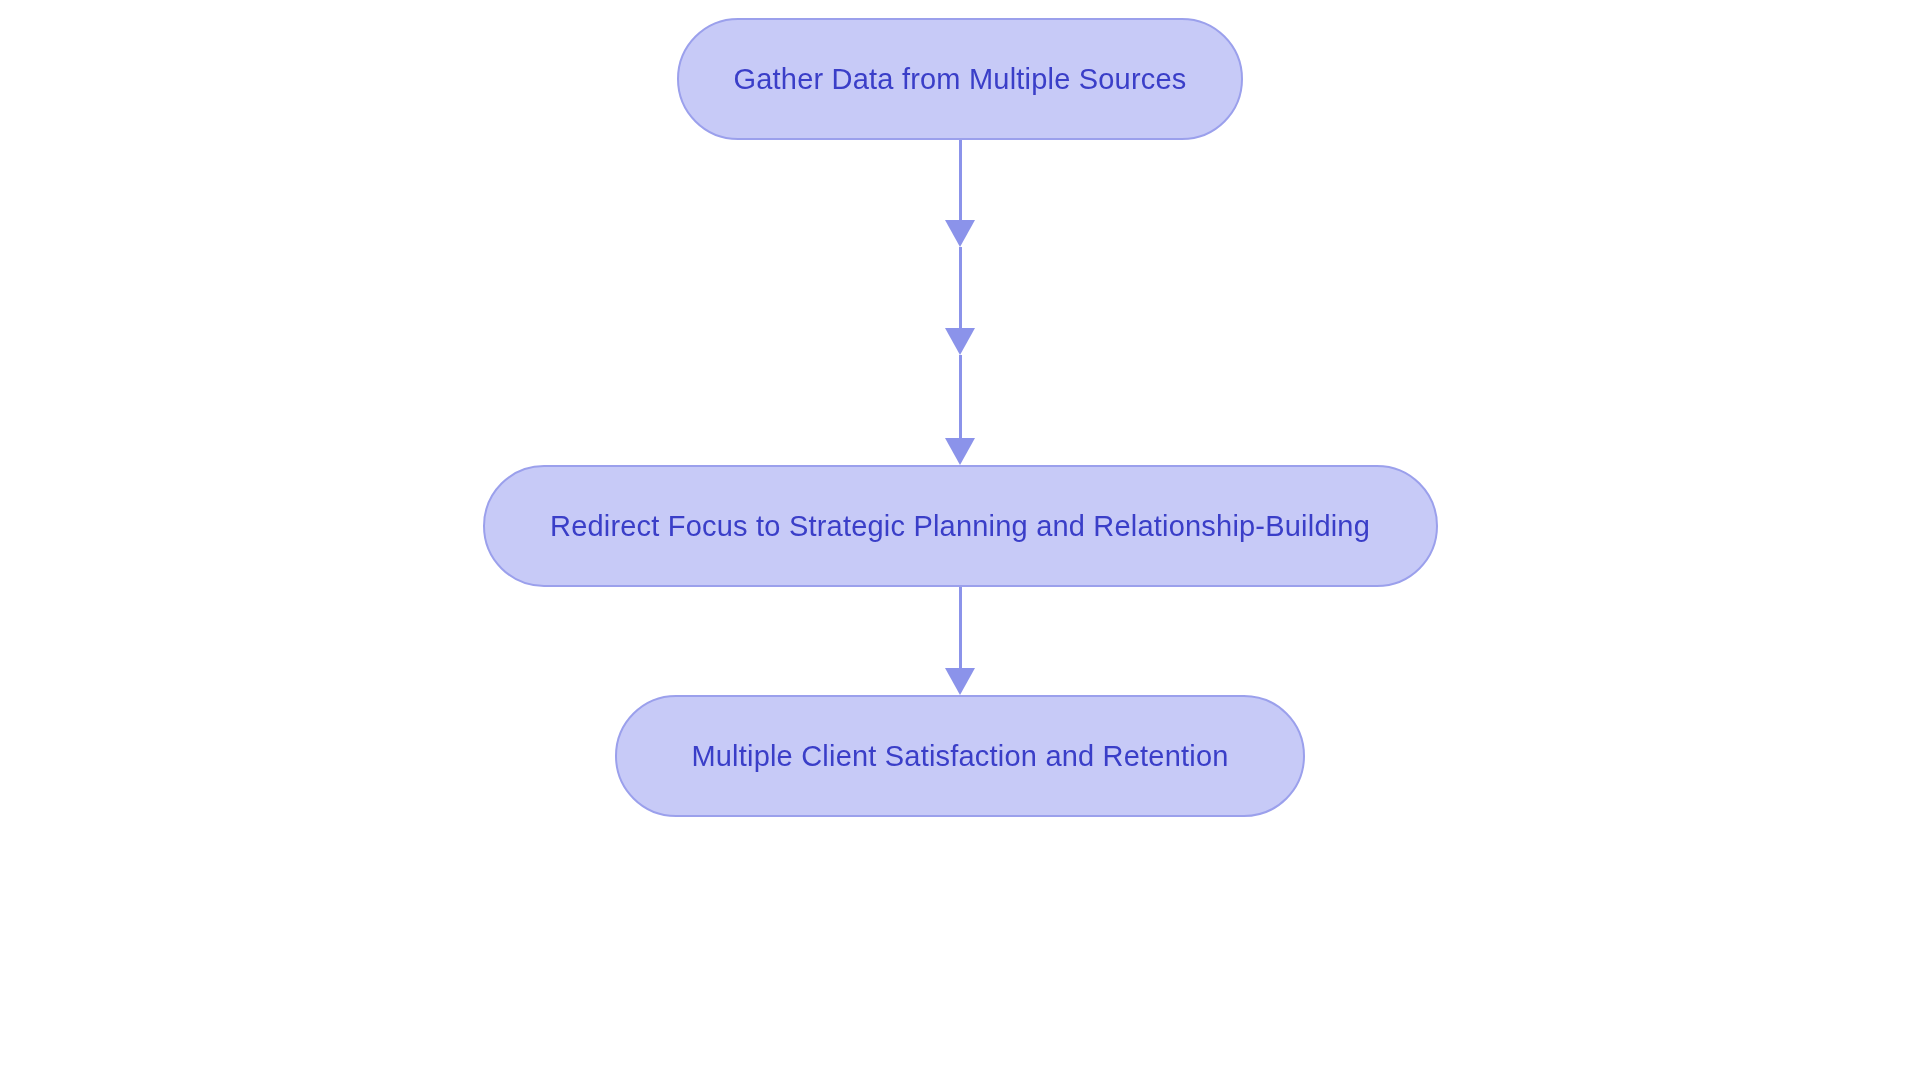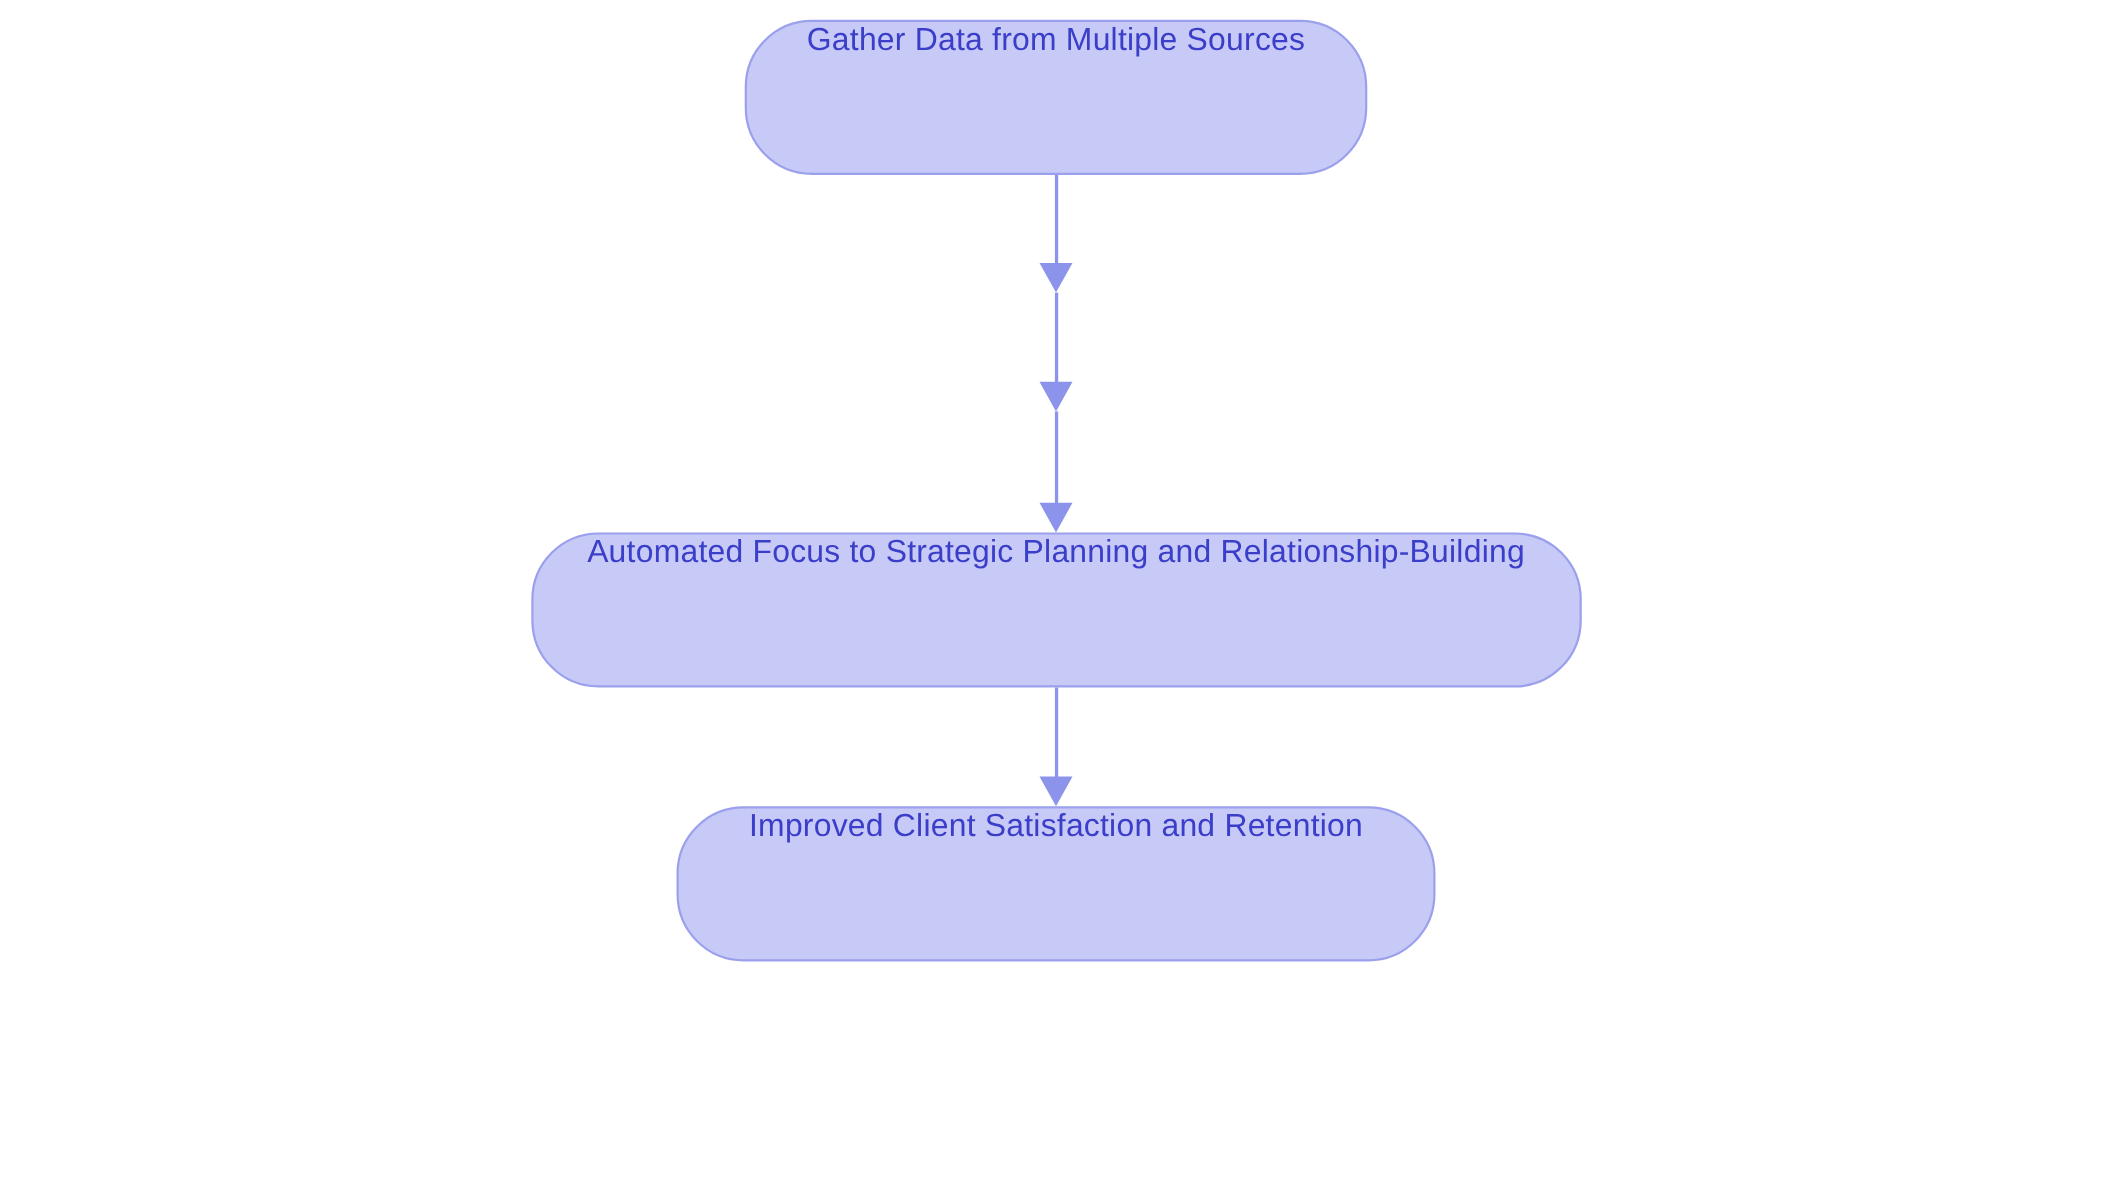--- a/index.html
+++ b/index.html
@@ -21,25 +21,26 @@
     width: 1920px;
     height: 1083px;
     background: var(--bg);
     overflow: hidden;
     display: flex;
     flex-direction: column;
     align-items: center;
     padding-top: 18px;
   }
   .node {
-    height: 141px;
+    height: 122px;
     border-radius: 61px;
     background: var(--node-fill);
     border: 2px solid var(--node-border);
     display: flex;
+    align-items: center;
     justify-content: center;
     flex: 0 0 auto;
   }
   .node .label {
     color: var(--text-color);
     font-size: 29px;
     letter-spacing: 0.2px;
     white-space: nowrap;
     text-align: center;
   }
@@ -94,25 +95,25 @@
     <div class="head"></div>
   </div>
 
 
   <div class="connector gap-3">
     <div class="shaft"></div>
     <div class="head"></div>
   </div>
 
   <div class="node node-4">
-    <span class="label">Automated Focus to Strategic Planning and Relationship-Building</span>
+    <span class="label">Redirect Focus to Strategic Planning and Relationship-Building</span>
   </div>
 
   <div class="connector gap-4">
     <div class="shaft"></div>
     <div class="head"></div>
   </div>
 
   <div class="node node-5">
-    <span class="label">Improved Client Satisfaction and Retention</span>
+    <span class="label">Multiple Client Satisfaction and Retention</span>
   </div>
 
 </div>
 
 </body></html>

